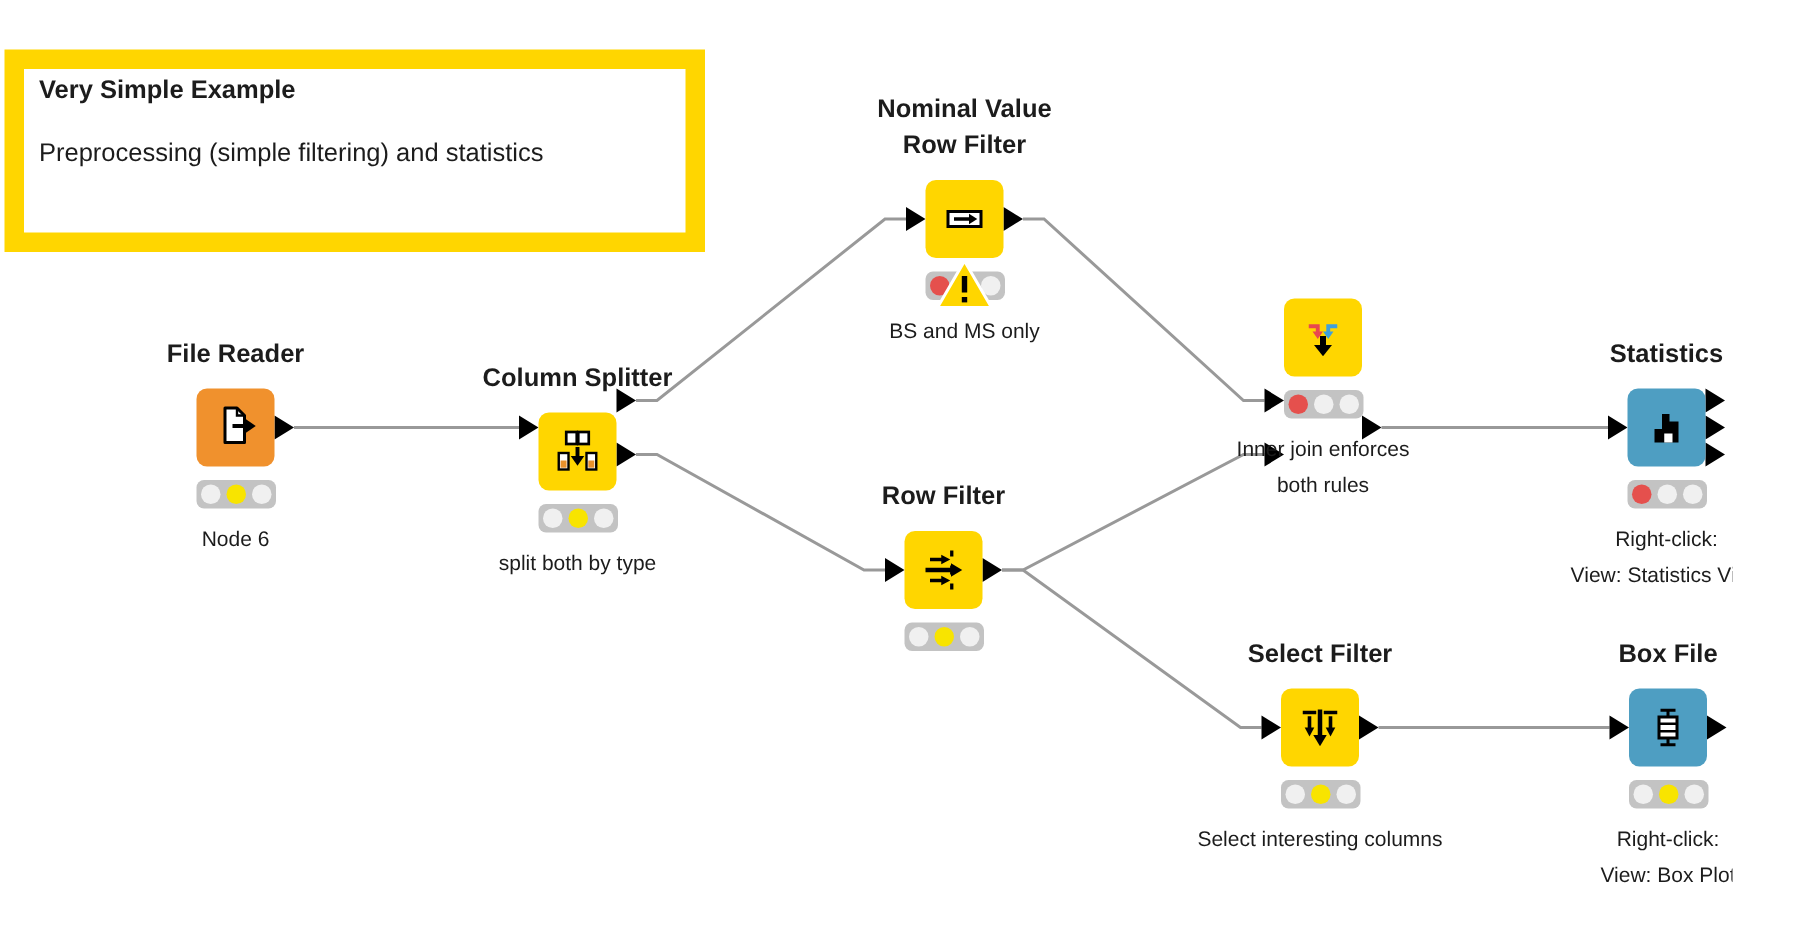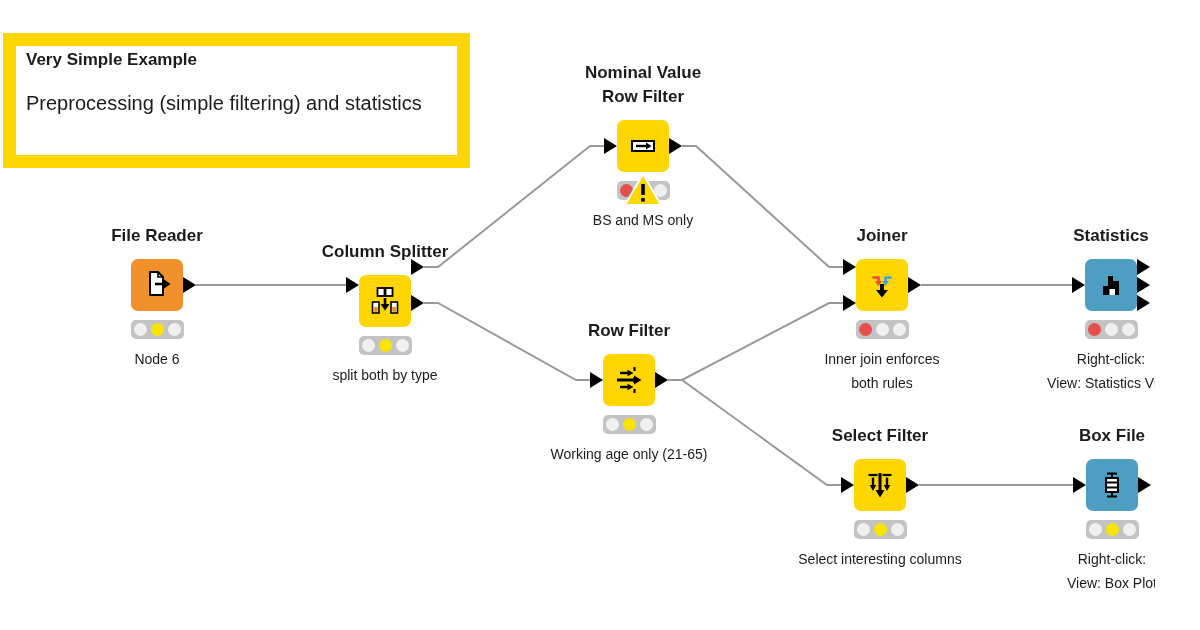--- a/index.html
+++ b/index.html
@@ -2,21 +2,21 @@
 <html><head>
 <meta charset="utf-8">
 <style>
   html,body{margin:0;padding:0;background:#fff;}
   .canvas{position:relative;width:1155px;height:630px;background:#ffffff;overflow:hidden;
           font-family:"Liberation Sans",sans-serif;color:#1c1c1c;}
   
   .annotation{position:absolute;left:3px;top:33px;width:467px;height:135px;box-sizing:border-box;
               border:13px solid #FFD600;background:#ffffff;padding:4px 10px;}
   .annotation-title{font-size:17px;font-weight:bold;margin:0 0 22px 0;}
-  .annotation-body{font-size:20px;margin:0;}
+  .annotation-body{font-size:17px;margin:0;}
   
   .wires{position:absolute;left:0;top:0;}
   
   .node{position:absolute;width:240px;display:flex;flex-direction:column;align-items:center;}
   .node-title{height:60px;display:flex;align-items:flex-end;justify-content:center;
               padding-bottom:11px;box-sizing:border-box;font-size:17px;font-weight:bold;
               line-height:24px;text-align:center;white-space:pre-line;}
   .node-icon{width:52px;height:52px;border-radius:7px;display:flex;align-items:center;
              justify-content:center;}
   .icon-yellow{background:#FFD600;}
@@ -151,25 +151,23 @@
         <path d="M14.5 5.8 L20.5 9 L14.5 12.2 Z" fill="#000"></path>
         <path d="M14.5 19.8 L20.5 23 L14.5 26.2 Z" fill="#000"></path>
         <path d="M21 11.5 L28.5 16 L21 20.5 Z" fill="#000"></path>
       </svg>
     </div>
     <div class="tl">
       <span class="dot"></span>
         <span class="dot yellow"></span>
         <span class="dot"></span>
     </div>
-    <div class="node-label">Working age only (21-65)</div>
   </div>
 
   <div class="node" style="left:762px;top:199px;">
-    <div class="node-title">Joiner</div>
     <div class="node-icon icon-yellow">
       <svg width="32" height="32" viewBox="0 0 32 32">
         <path d="M6.5 8.5 H12.5 V12.5" stroke="#E8494F" stroke-width="2.6" fill="none"></path>
         <path d="M9 12 L16 12 L12.5 17 Z" fill="#E8494F"></path>
         <path d="M25.5 8.5 H19.5 V12.5" stroke="#3FA0DB" stroke-width="2.6" fill="none"></path>
         <path d="M16 12 L23 12 L19.5 17 Z" fill="#3FA0DB"></path>
         <path d="M16 15 V22" stroke="#000" stroke-width="4"></path>
         <path d="M10 21 L22 21 L16 28.5 Z" fill="#000"></path>
       </svg>
     </div>

